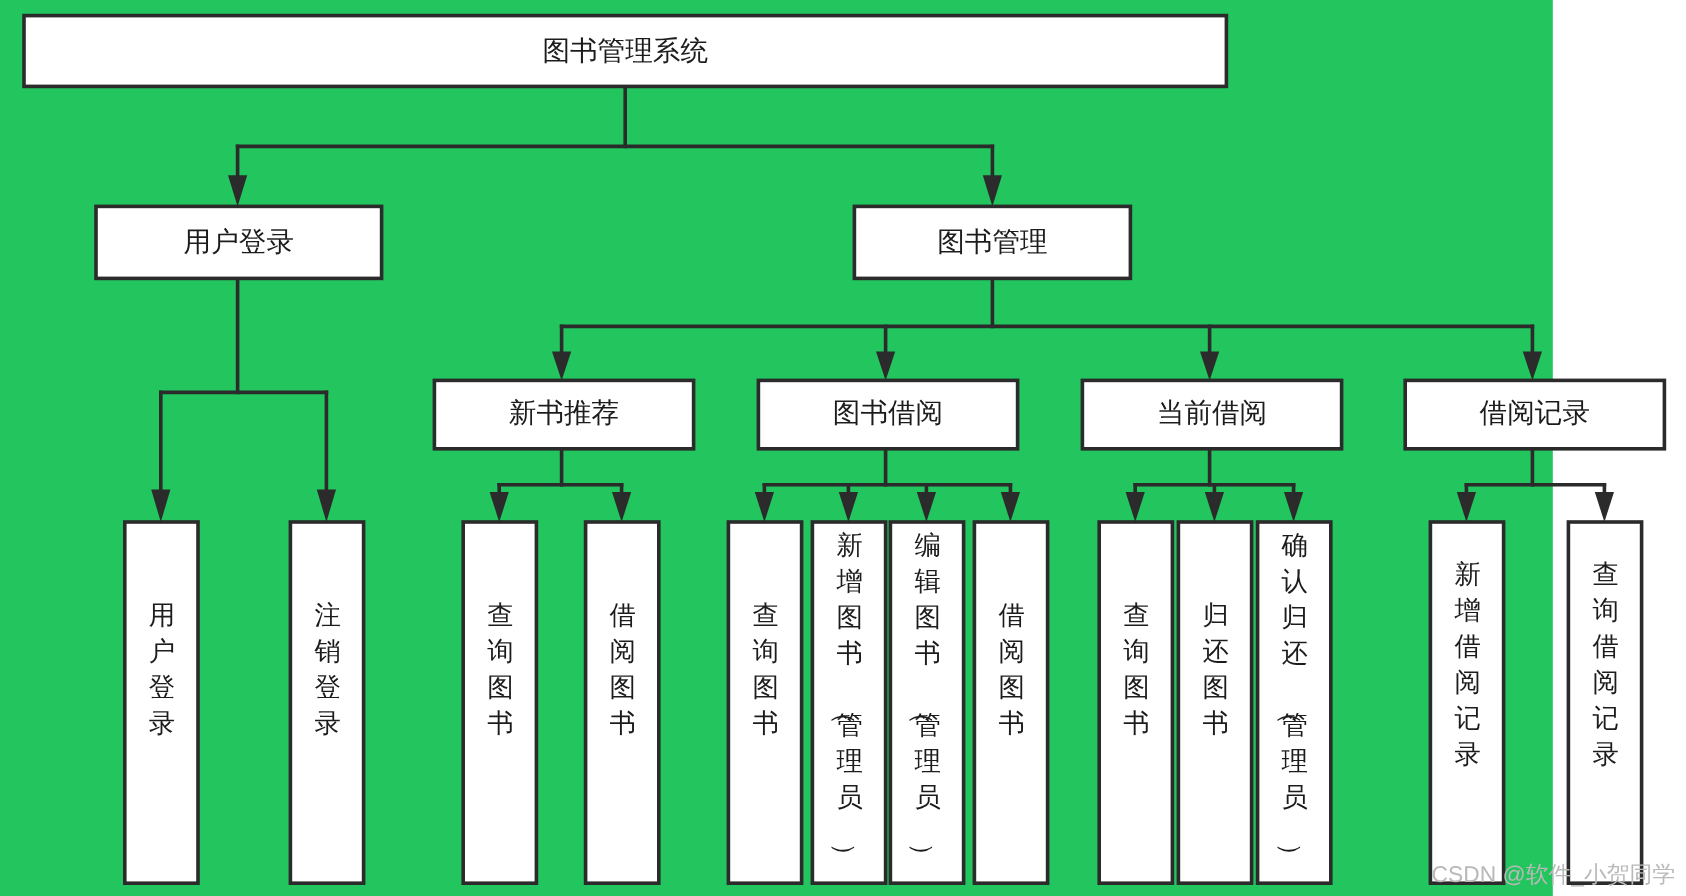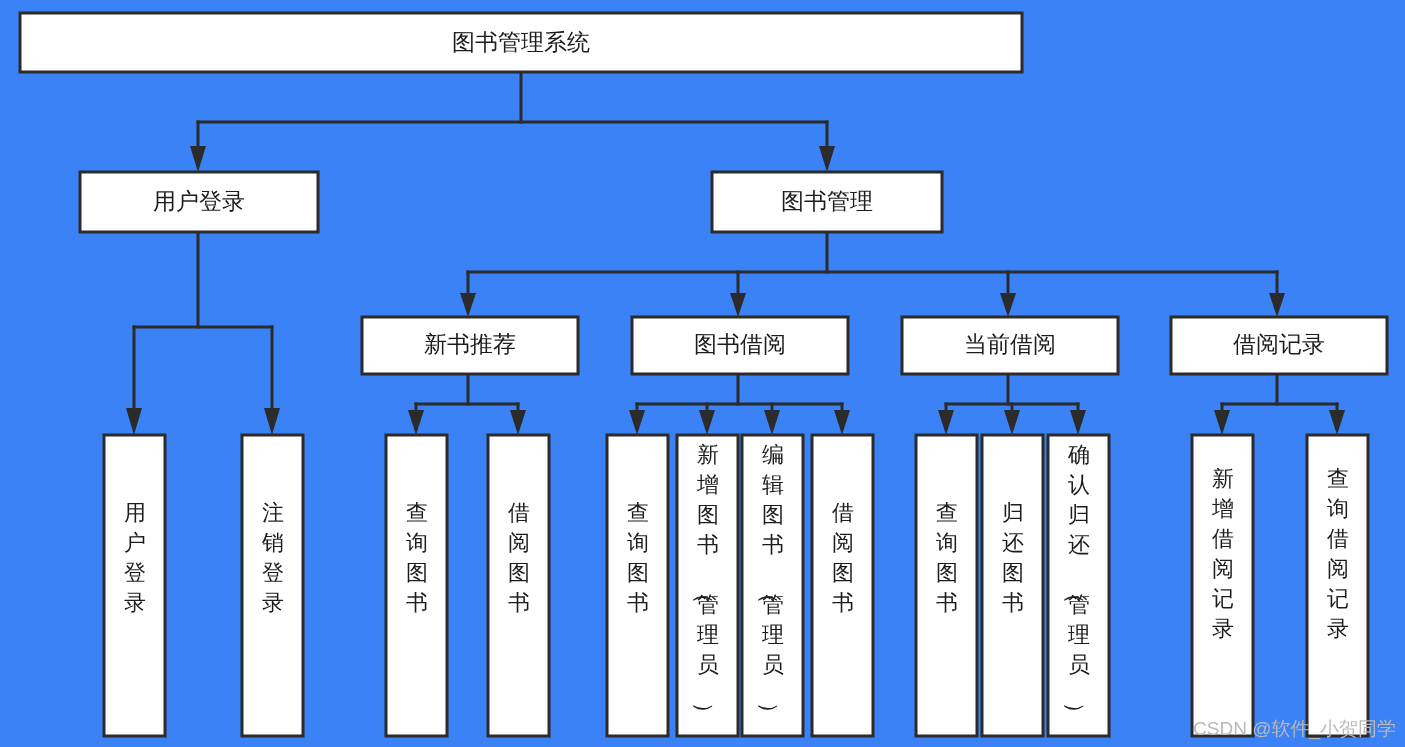--- a/index.html
+++ b/index.html
@@ -8,23 +8,23 @@
     background: #ffffff;
   }
   body {
     width: 1405px;
     height: 747px;
     font-family: "Liberation Sans", "DejaVu Sans", sans-serif;
     overflow: hidden;
   }
   #diagram-root {
     position: relative;
-    width: 1405px;
+    width: 1294px;
     height: 747px;
-    background: #3b82f6;
+    background: #22c55e;
   }
   svg#flow {
     position: absolute;
     left: 0;
     top: 0;
     width: 1405px;
     height: 747px;
   }
   .node-box {
     fill: #ffffff;

